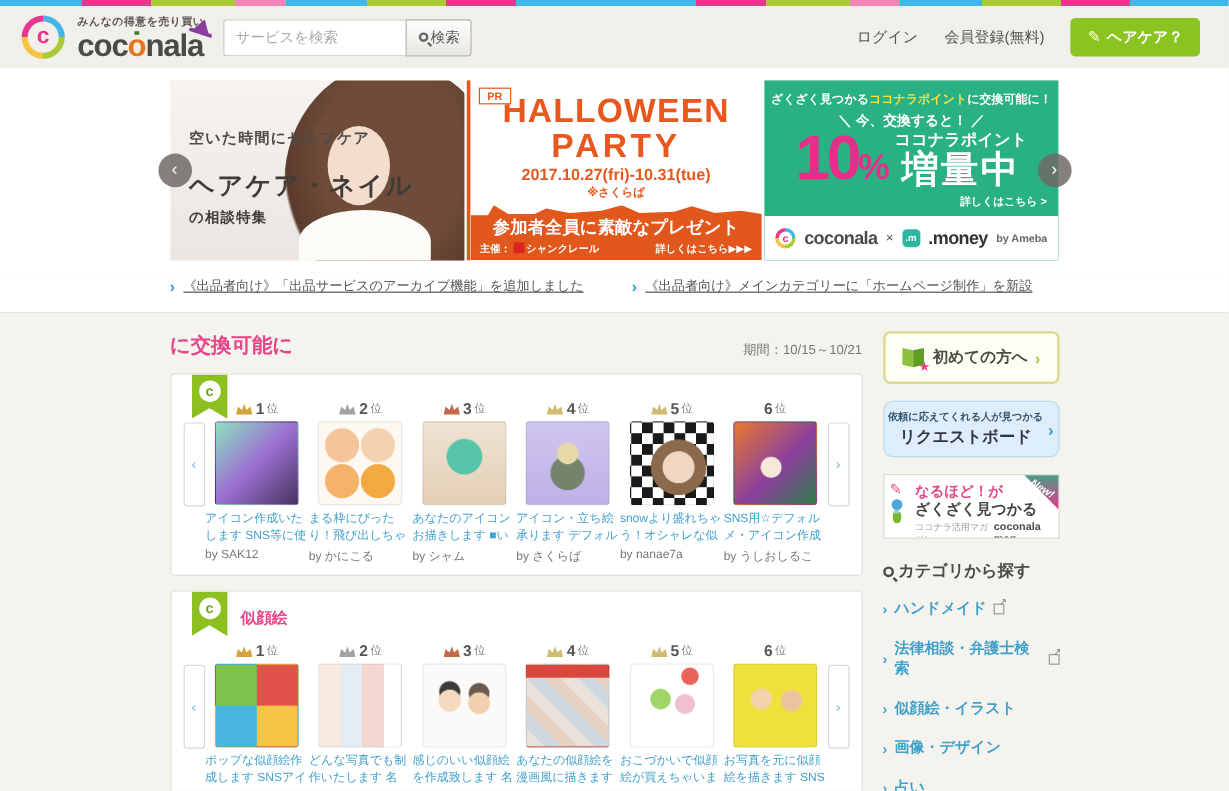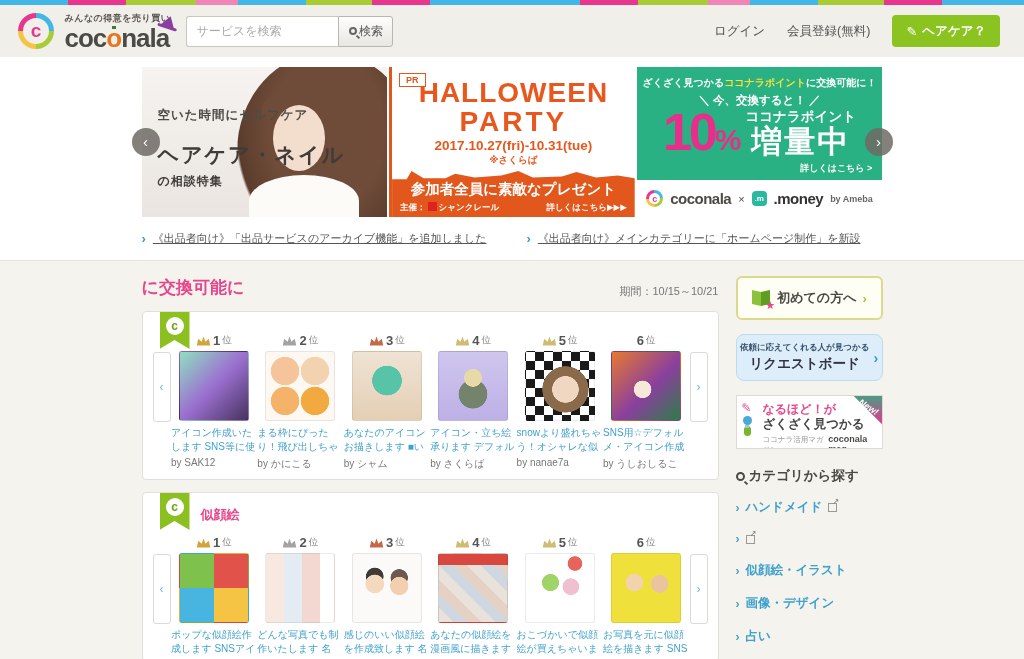--- a/index.html
+++ b/index.html
@@ -482,20 +482,21 @@
       <span>カテゴリから探す</span>
     </div>
     <div class="cat-list" id="cat-list">
         <a class="cat-item">
           <span class="cat-chev">›</span>
           <span class="cat-label">ハンドメイド</span>
           <span class="ext-icon"></span>
         </a>
         <a class="cat-item">
           <span class="cat-chev">›</span>
+          <span class="cat-label">法律相談・弁護士検索</span>
           <span class="ext-icon"></span>
         </a>
         <a class="cat-item">
           <span class="cat-chev">›</span>
           <span class="cat-label">似顔絵・イラスト</span>
         </a>
         <a class="cat-item">
           <span class="cat-chev">›</span>
           <span class="cat-label">画像・デザイン</span>
         </a>

